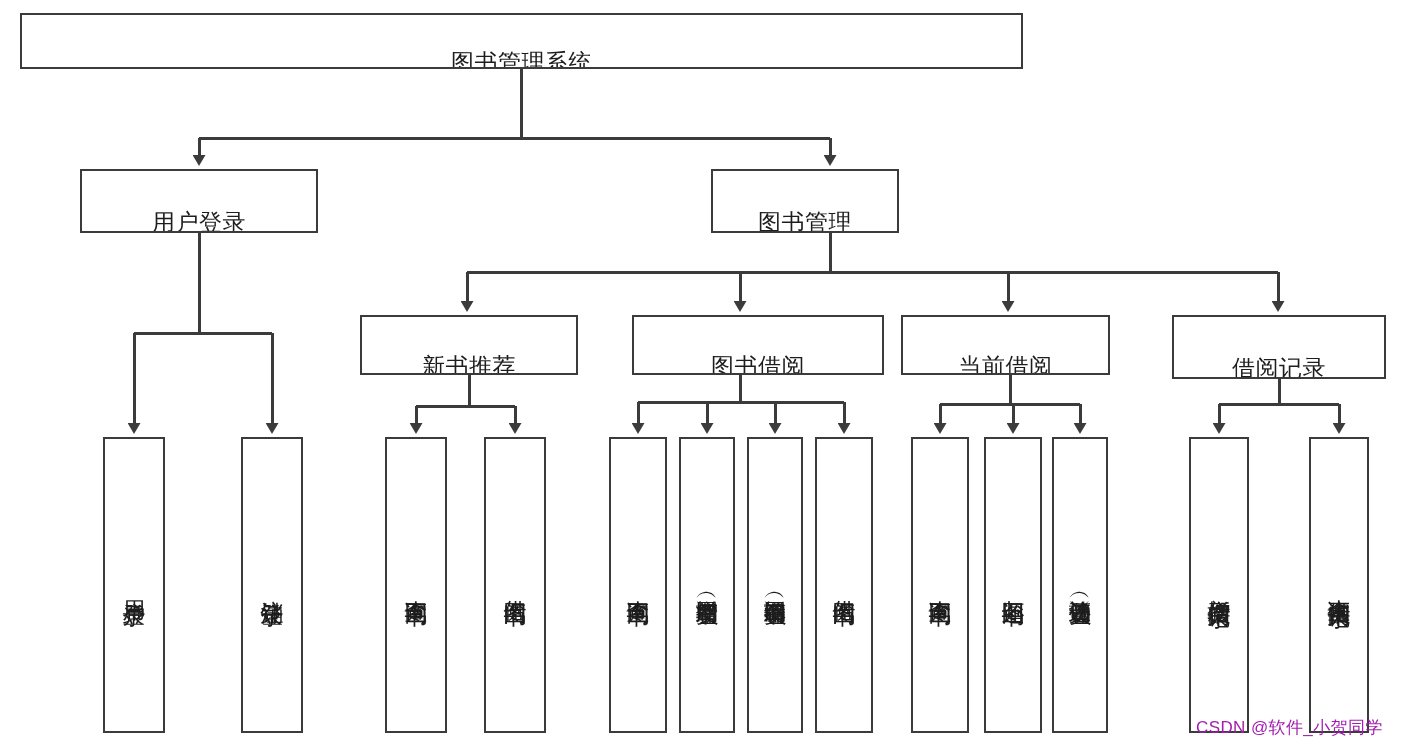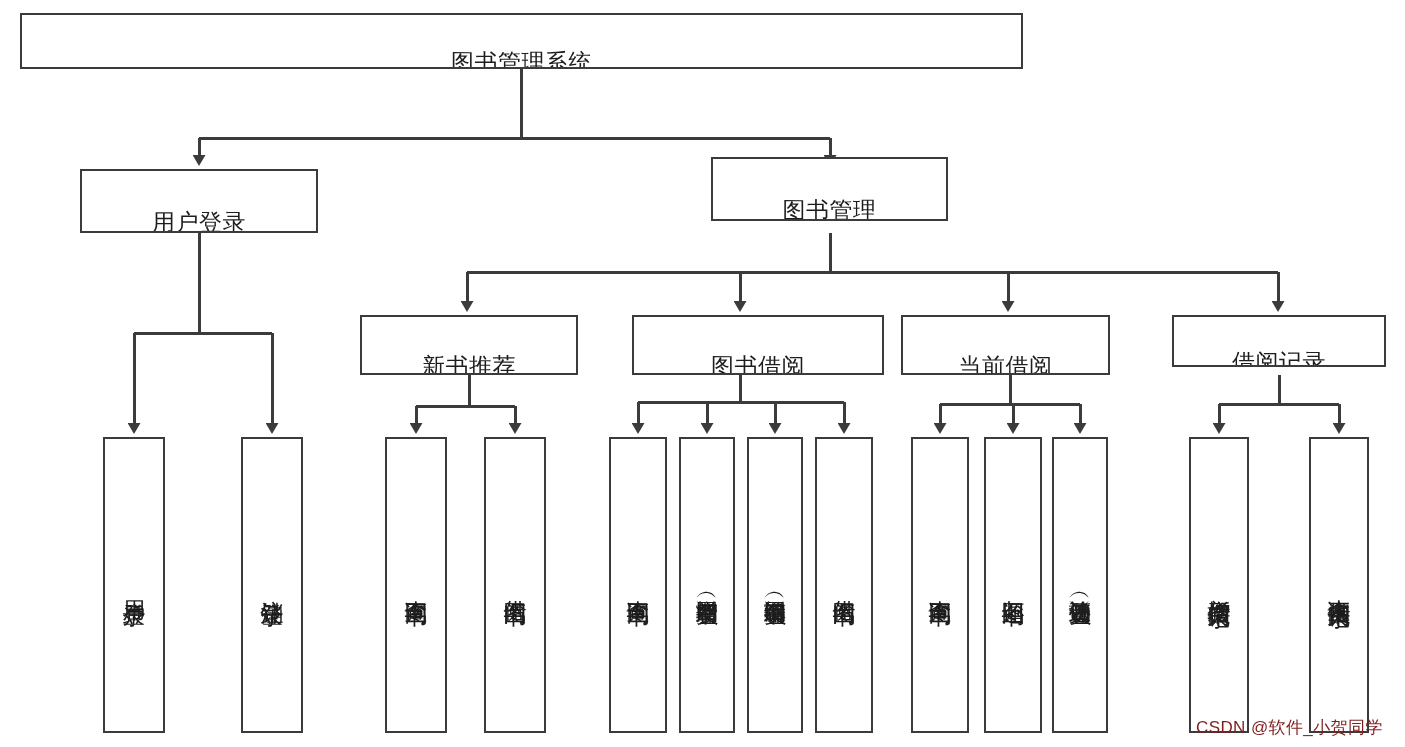--- a/index.html
+++ b/index.html
@@ -63,21 +63,21 @@
     line-height: 1.0;
     letter-spacing: 1.5px;
     max-height: 100%;
   }
   .node.vert.tight .node-label {
     letter-spacing: 0.5px;
     font-size: 22px;
   }
   .watermark {
     position: absolute;
-    color: #7f1d1d;
+    color: #a21caf;
     font-size: 17px;
     white-space: nowrap;
     letter-spacing: 0.4px;
   }
 </style>
 </head>
 <body>
 
 <div id="canvas">
 
@@ -131,34 +131,34 @@
     </g>
   </svg>
 
   <div class="node root horiz" style="left:20px; top:13px; width:1003px; height:56px;">
     <span class="node-label">图书管理系统</span>
   </div>
 
   <div class="node horiz" style="left:80px; top:169px; width:238px; height:64px;">
     <span class="node-label">用户登录</span>
   </div>
-  <div class="node horiz" style="left:711px; top:157px; width:237px; height:64px;">
+  <div class="node horiz" style="left:711px; top:169px; width:188px; height:64px;">
     <span class="node-label">图书管理</span>
   </div>
 
   <div class="node horiz" style="left:360px; top:315px; width:218px; height:60px;">
     <span class="node-label">新书推荐</span>
   </div>
   <div class="node horiz" style="left:632px; top:315px; width:252px; height:60px;">
     <span class="node-label">图书借阅</span>
   </div>
   <div class="node horiz" style="left:901px; top:315px; width:209px; height:60px;">
     <span class="node-label">当前借阅</span>
   </div>
-  <div class="node horiz" style="left:1172px; top:315px; width:214px; height:52px;">
+  <div class="node horiz" style="left:1172px; top:315px; width:214px; height:64px;">
     <span class="node-label">借阅记录</span>
   </div>
 
   <div class="node vert" style="left:103px; top:437px; width:62px; height:296px;">
     <span class="node-label">用户登录</span>
   </div>
   <div class="node vert" style="left:241px; top:437px; width:62px; height:296px;">
     <span class="node-label">注销登录</span>
   </div>
   <div class="node vert" style="left:385px; top:437px; width:62px; height:296px;">

